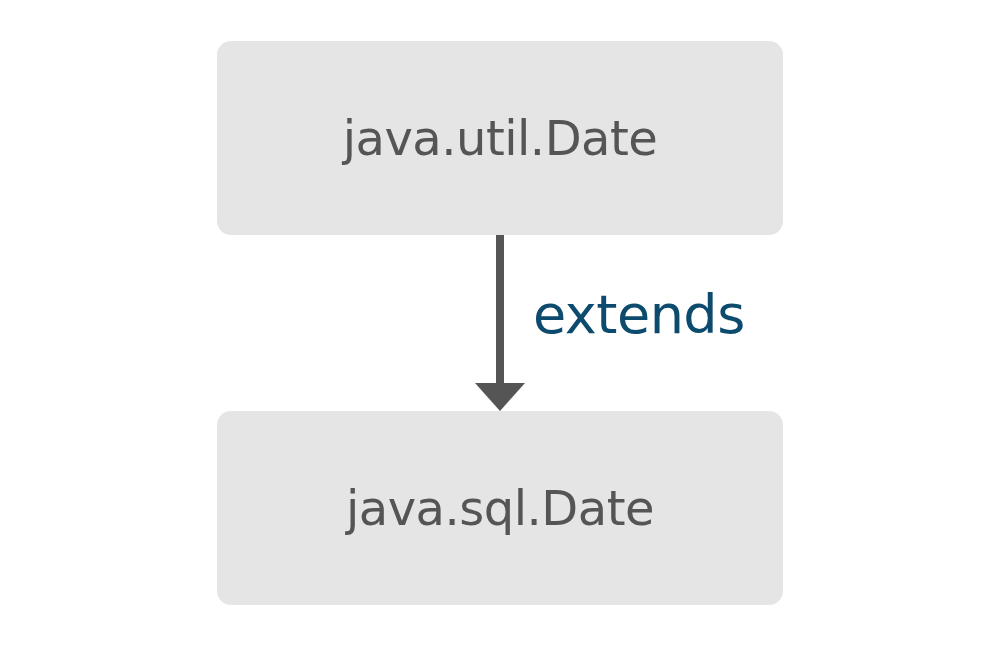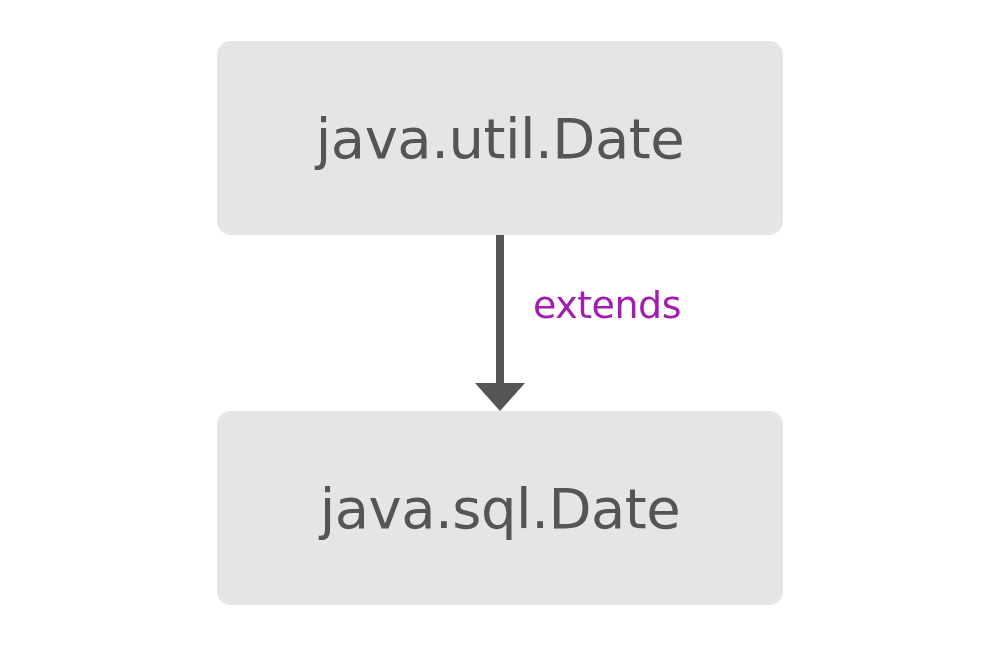--- a/index.html
+++ b/index.html
@@ -1,24 +1,24 @@
 <!DOCTYPE html>
 <html><head>
 <meta charset="utf-8">
 <style>
   html, body { margin:0; padding:0; background:#ffffff; }
   body { width:1000px; height:647px; position:relative; overflow:hidden;
          font-family:"DejaVu Sans", "Liberation Sans", sans-serif; color:#555555; }
   .box { position:absolute; left:217px; width:566px; height:194px; background:#e5e5e5;
          border-radius:14px; display:flex; align-items:center; justify-content:center; }
-  .box span { font-size:56px; color:#555555; letter-spacing:-0.5px; }
+  .box span { font-size:48px; color:#555555; letter-spacing:-0.5px; }
   #box1 { top:41px; }
   #box2 { top:411px;justify-content:center; }
   .arrow { position:absolute; left:0; top:0; }
-  .label { position:absolute; left:533px; top:283px; font-size:38px; color:#a21caf; letter-spacing:-0.5px; }
+  .label { position:absolute; left:533px; top:283px; font-size:54px; color:#0c4a6e; letter-spacing:-0.5px; }
 </style>
 </head>
 <body>
 
 <div class="box" id="box1">
   <span>java.util.Date</span>
 </div>
 
 <svg class="arrow" width="1000" height="647">
   <rect x="496" y="235" width="8" height="150" fill="#555555"></rect>

